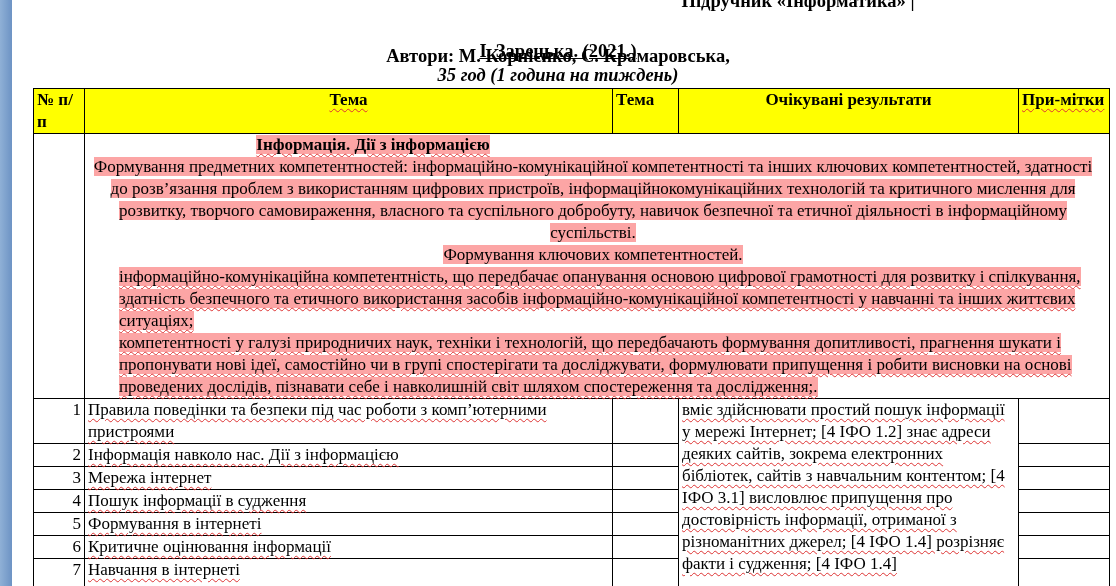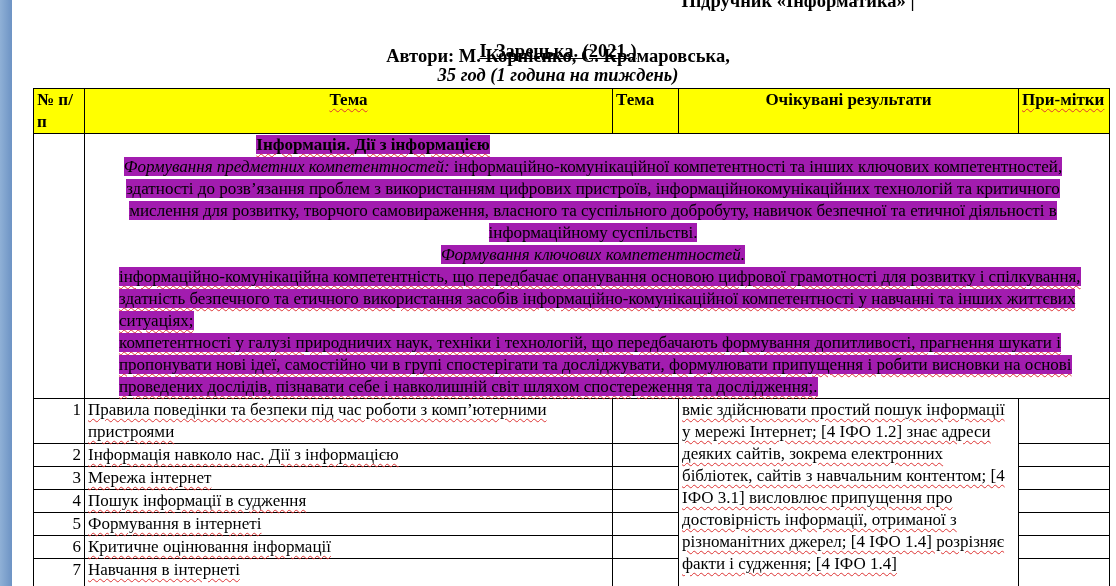--- a/index.html
+++ b/index.html
@@ -28,23 +28,23 @@
     border-collapse:collapse; table-layout:fixed;
     width:1076px;
   }
   table.plan td, table.plan th {
     border:1.5px solid #000; padding:0 3px; vertical-align:top;
     font-size:17px; line-height:22px;
   }
   th { background:#ffff00; font-weight:bold; text-align:center;margin-left:44px; }
   th.left { text-align:left; }
   .intro-cell { padding:0 0 0 6px !important; text-align:center; }
-  .hl { background:#a21caf; }
+  .hl { background:#fca5a5; }
   .intro-title { font-weight:bold; }
-  .it { font-style:italic; }
+  .it { }
   .intro-left { text-align:left;margin-left:28px; }
   td.num { text-align:right; padding-right:6px; }
   td.results { padding-left:6px; }
 </style>
 </head>
 <body>
 
 <div class="margin-strip"></div>
 
 <div class="heading h1">Підручник «Інформатика» |</div>

